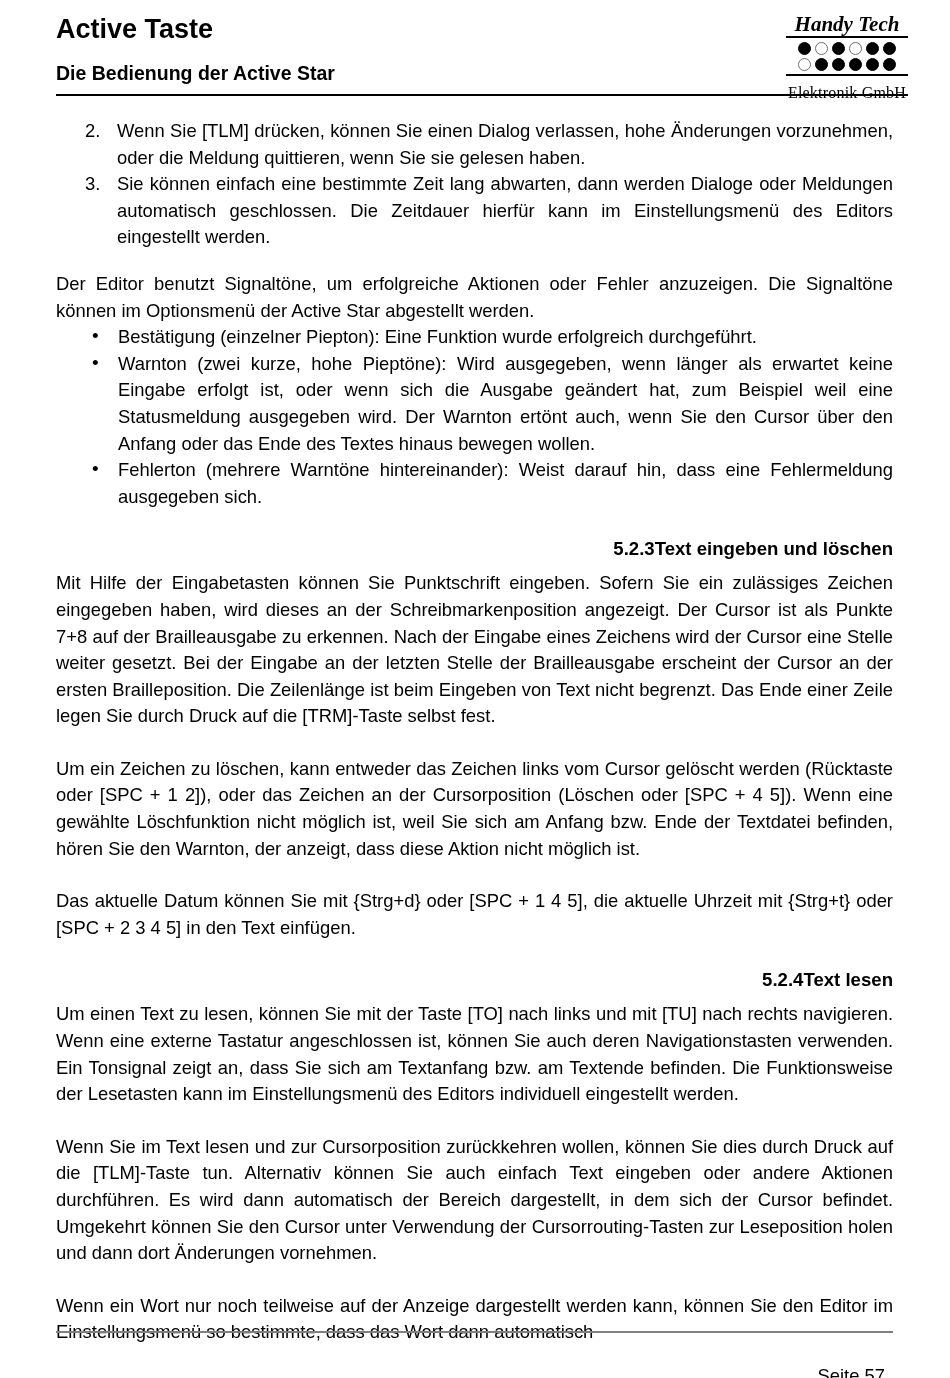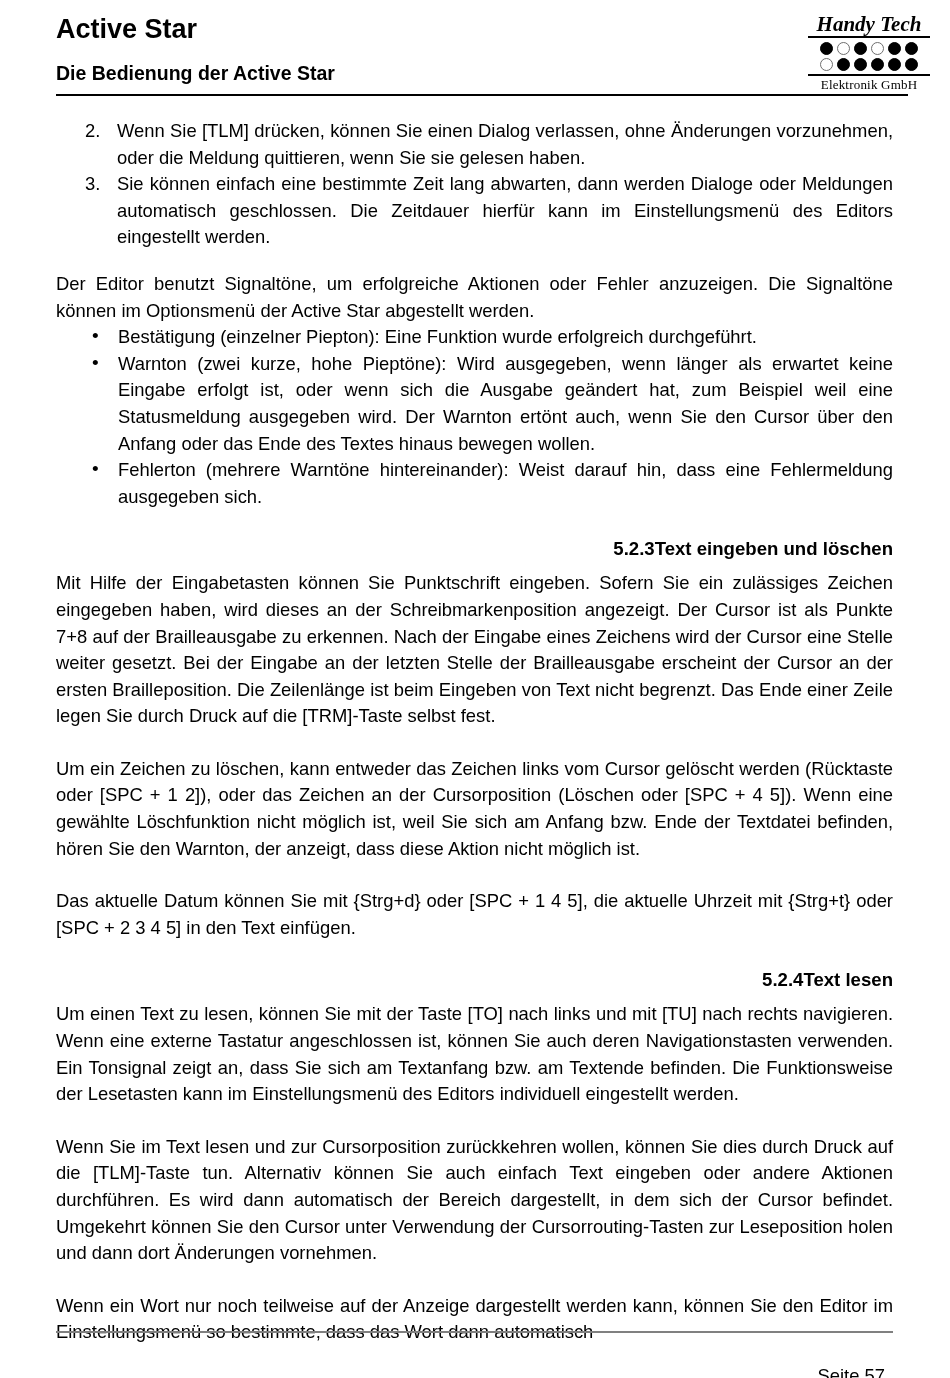--- a/index.html
+++ b/index.html
@@ -54,21 +54,21 @@
     left: 56px;
     top: 94px;
     width: 852px;
     height: 0;
     border-top: 2px solid #000000;
   }
 
   
   .logo {
     position: absolute;
-    left: 808px;
+    left: 786px;
     top: 13px;
     width: 122px;
   }
   .logo-wordmark {
     font-family: "Liberation Serif", serif;
     font-style: italic;
     font-weight: bold;
     font-size: 21px;
     line-height: 22px;
     text-align: center;
@@ -102,27 +102,27 @@
   .dot.filled {
     background: #000000;
     border: 1px solid #000000;
   }
   .dot.hollow {
     background: #ffffff;
     border: 1.5px solid #6f6f6f;
   }
   .logo-sub {
     font-family: "Liberation Serif", serif;
-    font-size: 13px;
+    font-size: 16px;
     line-height: 15px;
     text-align: center;
     letter-spacing: 0.2px;
     white-space: nowrap;
     border-top: 2px solid #000000;
-    padding-top: 1px;
+    padding-top: 9px;
   }
 
   
   .content {
     position: absolute;
     left: 56px;
     top: 118px;
     width: 837px;
     font-size: 18.4px;
     line-height: 26.6px;
@@ -208,21 +208,21 @@
     margin-top: 24px;
   }
 </style>
 </head>
 <body>
 
 <div class="page">
 
   <div class="header">
     <div class="header-titles">
-      <div class="doc-title">Active Star</div>
+      <div class="doc-title">Active Taste</div>
       <div class="doc-subtitle">Die Bedienung der Active Star</div>
     </div>
 
     <div class="logo">
       <div class="logo-wordmark">Handy Tech</div>
       <div class="logo-rule-top"></div>
       <div class="braille">
         <div class="braille-row">
           <div class="braille-cell">
             <span class="dot filled"></span>
@@ -256,21 +256,21 @@
     </div>
 
     <div class="header-rule"></div>
   </div>
 
   <div class="content">
 
     <ol class="num-list">
       <li>
         <span class="marker">2.</span>
-        <span>Wenn Sie [TLM] drücken, können Sie einen Dialog verlassen, ohne Änderungen vorzunehmen, oder die Meldung quittieren, wenn Sie sie gelesen haben.</span>
+        <span>Wenn Sie [TLM] drücken, können Sie einen Dialog verlassen, hohe Änderungen vorzunehmen, oder die Meldung quittieren, wenn Sie sie gelesen haben.</span>
       </li>
       <li>
         <span class="marker">3.</span>
         <span>Sie können einfach eine bestimmte Zeit lang abwarten, dann werden Dialoge oder Meldungen automatisch geschlossen. Die Zeitdauer hierfür kann im Einstellungsmenü des Editors eingestellt werden.</span>
       </li>
     </ol>
 
     <div class="gap-md"></div>
 
     <p class="para">Der Editor benutzt Signaltöne, um erfolgreiche Aktionen oder Fehler anzuzeigen. Die Signaltöne können im Optionsmenü der Active Star abgestellt werden.</p>

